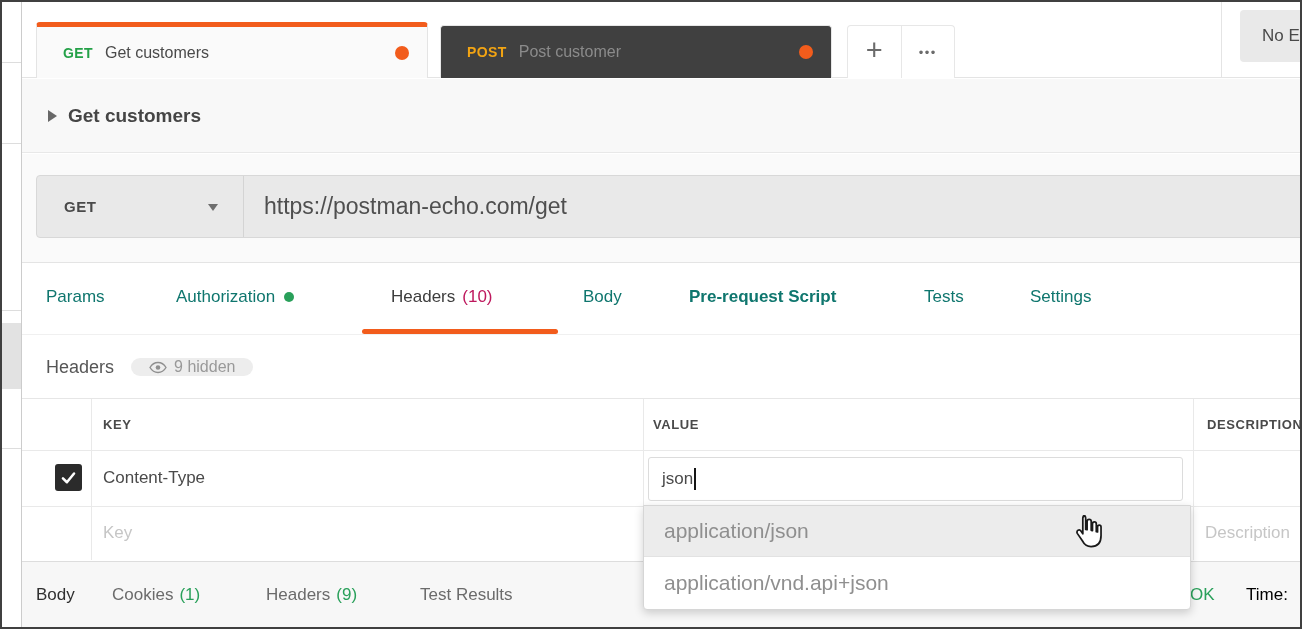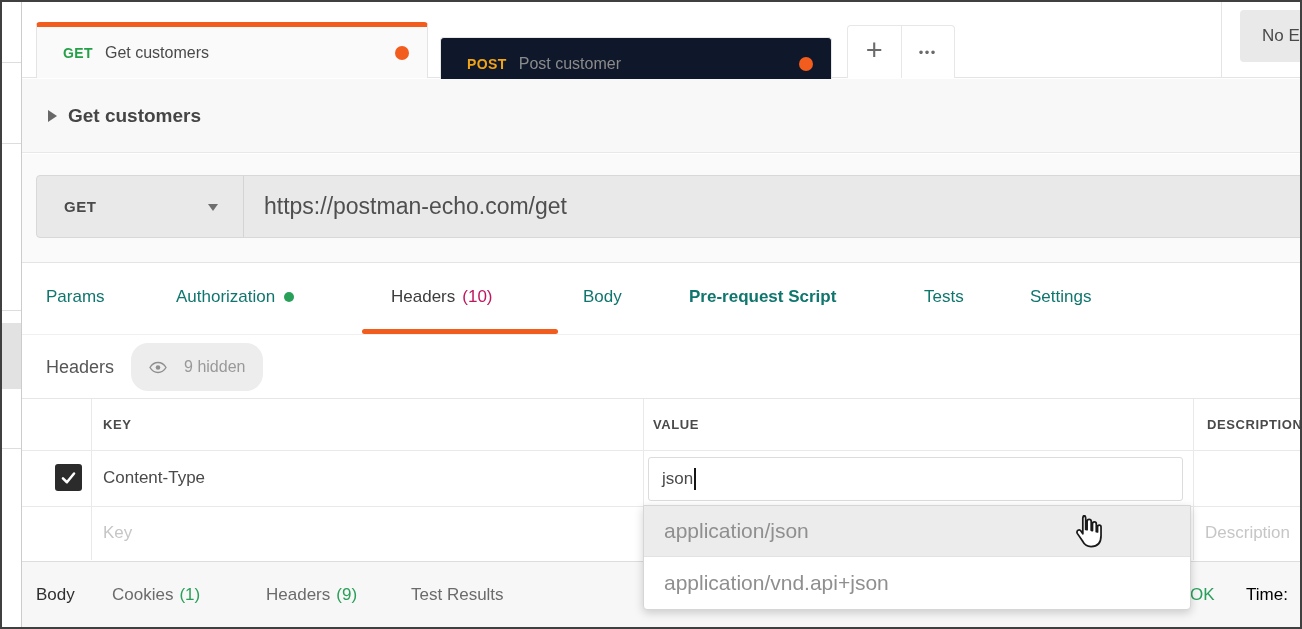--- a/index.html
+++ b/index.html
@@ -12,21 +12,21 @@
   
   .rail{position:absolute;left:0;top:0;width:21px;height:100%;background:#fff;border-right:1px solid #cccccc;z-index:5;}
   .rail-line{position:absolute;left:0;width:100%;height:1px;background:#dddddd;}
   .rl1{top:62px;} .rl2{top:143px;} .rl3{top:310px;} .rl4{top:448px;}
   .rail-thumb{position:absolute;left:0;top:323px;width:100%;height:66px;background:#e2e2e2;}
 
   
   .tabbar{position:absolute;left:21px;top:0;right:0;height:78px;background:#fff;border-bottom:1px solid #e4e4e4;box-sizing:border-box;}
   .tab{position:absolute;box-sizing:border-box;display:flex;align-items:center;padding:0 18px 0 26px;border-radius:4px 4px 0 0;}
   .tab-get{left:15px;top:22px;width:392px;height:56px;background:#fafafa;border:1px solid #e4e4e4;border-bottom:none;border-top:5px solid #F25C1C;}
-  .tab-post{left:419px;top:37px;width:392px;height:53px;background:#0f172a;border:1px solid #e7e7e7;border-bottom:none;}
+  .tab-post{left:419px;top:25px;width:392px;height:53px;background:#404040;border:1px solid #e7e7e7;border-bottom:none;}
   .method{font-weight:bold;font-size:14px;letter-spacing:.4px;margin-right:12px;}
   .method-get{color:#24A148;}
   .method-post{color:#F2A413;}
   .tab-title{font-size:16px;flex:1;white-space:nowrap;overflow:hidden;}
   .tab-get .tab-title{color:#4a4a4a;}
   .tab-post .tab-title{color:#8b8b8b;}
   .dot{width:14px;height:14px;border-radius:50%;background:#F25C1C;flex:none;}
   .tab-actions{position:absolute;left:826px;top:25px;width:108px;height:53px;box-sizing:border-box;border:1px solid #e7e7e7;border-bottom:none;border-radius:4px 4px 0 0;display:flex;background:#fff;}
   .tab-act{flex:1;display:flex;align-items:center;justify-content:center;color:#6b6b6b;}
   .tab-add{font-size:29px;font-weight:300;padding-bottom:3px;}
@@ -53,21 +53,21 @@
   .rtab .count{color:#be185d;margin-left:7px;}
   .rtab.active{color:#3d3d3d;}
   .rt-params{left:25px;} .rt-auth{left:155px;} .rt-headers{left:370px;} .rt-body{left:562px;}
   .rt-pre{left:668px;font-weight:bold;} .rt-tests{left:903px;} .rt-settings{left:1009px;}
   .auth-dot{width:10px;height:10px;border-radius:50%;background:#29A05A;margin-left:9px;}
   .rtab-underline{position:absolute;left:341px;bottom:0;width:196px;height:5px;background:#F25C1C;border-radius:3px;}
 
   
   .sec-headers{position:absolute;left:21px;top:336px;right:0;height:62px;background:#fff;display:flex;align-items:center;padding-left:25px;box-sizing:border-box;}
   .hdr-title{font-size:18px;color:#565656;margin-right:17px;}
-  .pill{height:48px;border-radius:17px;background:#ededed;display:flex;align-items:center;padding:0 18px;gap:17px;}
+  .pill{height:18px;border-radius:17px;background:#ededed;display:flex;align-items:center;padding:0 18px;gap:7px;}
   .pill .ptext{font-size:16px;color:#999999;}
 
   
   .table{position:absolute;left:21px;top:398px;right:0;height:163px;background:#fff;border-top:1px solid #e6e6e6;box-sizing:border-box;}
   .vline{position:absolute;top:0;bottom:1px;width:1px;background:#e9e9e9;}
   .vl1{left:70px;} .vl2{left:622px;} .vl3{left:1172px;}
   .hline{position:absolute;left:0;right:0;height:1px;background:#e9e9e9;}
   .hl1{top:51px;} .hl2{top:107px;} .hl3{top:162px;}
   .th{position:absolute;top:0;height:51px;line-height:51px;font-size:13px;font-weight:bold;letter-spacing:.6px;color:#4a4a4a;white-space:nowrap;}
   .th-key{left:82px;} .th-value{left:632px;} .th-desc{left:1186px;}
@@ -79,21 +79,21 @@
   .ph{position:absolute;font-size:17px;color:#c6c6c6;white-space:nowrap;}
   .ph-key{left:82px;top:107px;height:54px;line-height:54px;}
   .ph-desc{left:1184px;top:107px;height:54px;line-height:54px;}
   .cell-desc-empty{position:absolute;left:1173px;top:51px;right:0;height:56px;}
 
   
   .bottombar{position:absolute;left:21px;top:561px;right:0;height:66px;background:#f7f7f7;border-top:1px solid #dddddd;box-sizing:border-box;}
   .btab{position:absolute;top:0;height:100%;display:flex;align-items:center;font-size:17px;color:#6b6b6b;white-space:nowrap;}
   .btab.active{color:#303030;}
   .btab .count{color:#29A05A;margin-left:6px;}
-  .bt-body{left:15px;} .bt-cookies{left:91px;} .bt-headers{left:245px;} .bt-tests{left:390px;}
+  .bt-body{left:15px;} .bt-cookies{left:91px;} .bt-headers{left:245px;} .bt-tests{left:399px;}
   .status-ok{position:absolute;left:1169px;top:0;height:100%;display:flex;align-items:center;font-size:17px;color:#29A05A;}
   .status-time{position:absolute;left:1225px;top:0;height:100%;display:flex;align-items:center;font-size:17px;color:#000000;white-space:nowrap;}
 
   
   .dropdown{position:absolute;left:643px;top:505px;width:548px;height:105px;background:#fff;border:1px solid #d6d6d6;border-radius:0 0 4px 4px;box-shadow:0 3px 10px rgba(0,0,0,.18);box-sizing:border-box;z-index:30;}
   .opt{height:51px;display:flex;align-items:center;padding-left:20px;font-size:21px;color:#8f8f8f;box-sizing:border-box;}
   .opt.highlighted{background:#ececec;border-bottom:1px solid #e2e2e2;}
   .hand{position:absolute;left:1070px;top:512px;width:38px;height:38px;z-index:40;}
 </style>
 </head>

